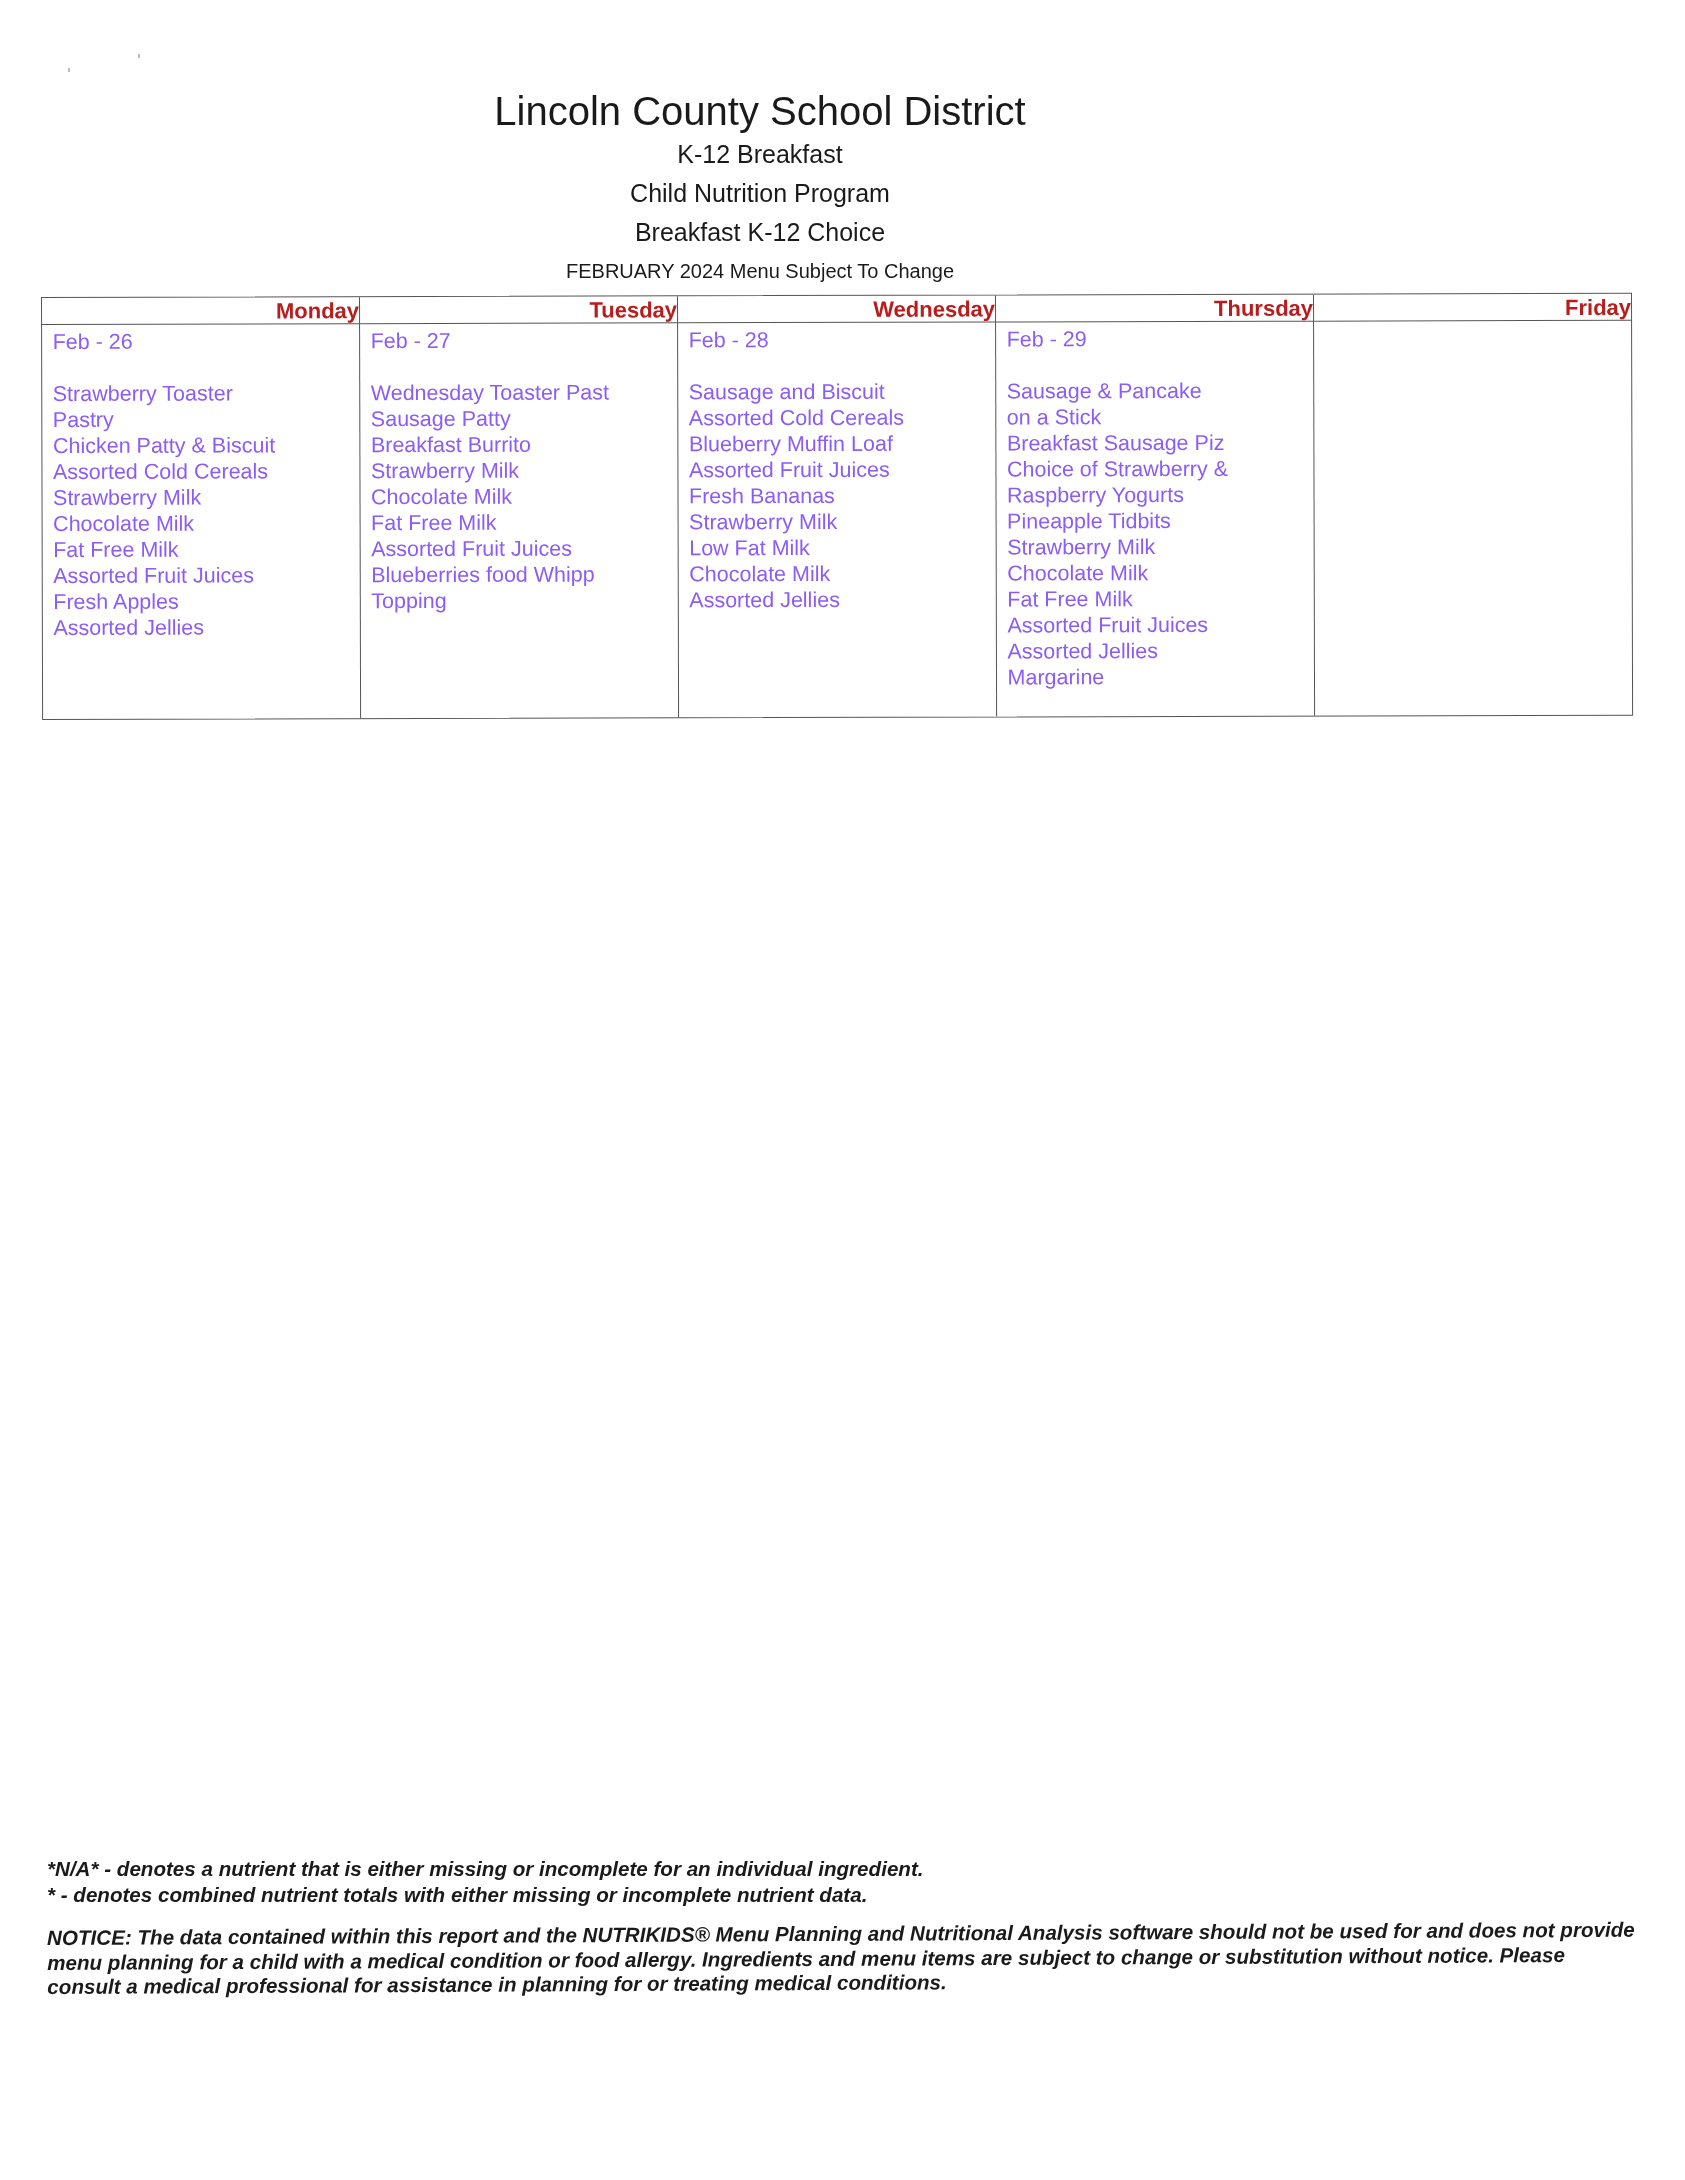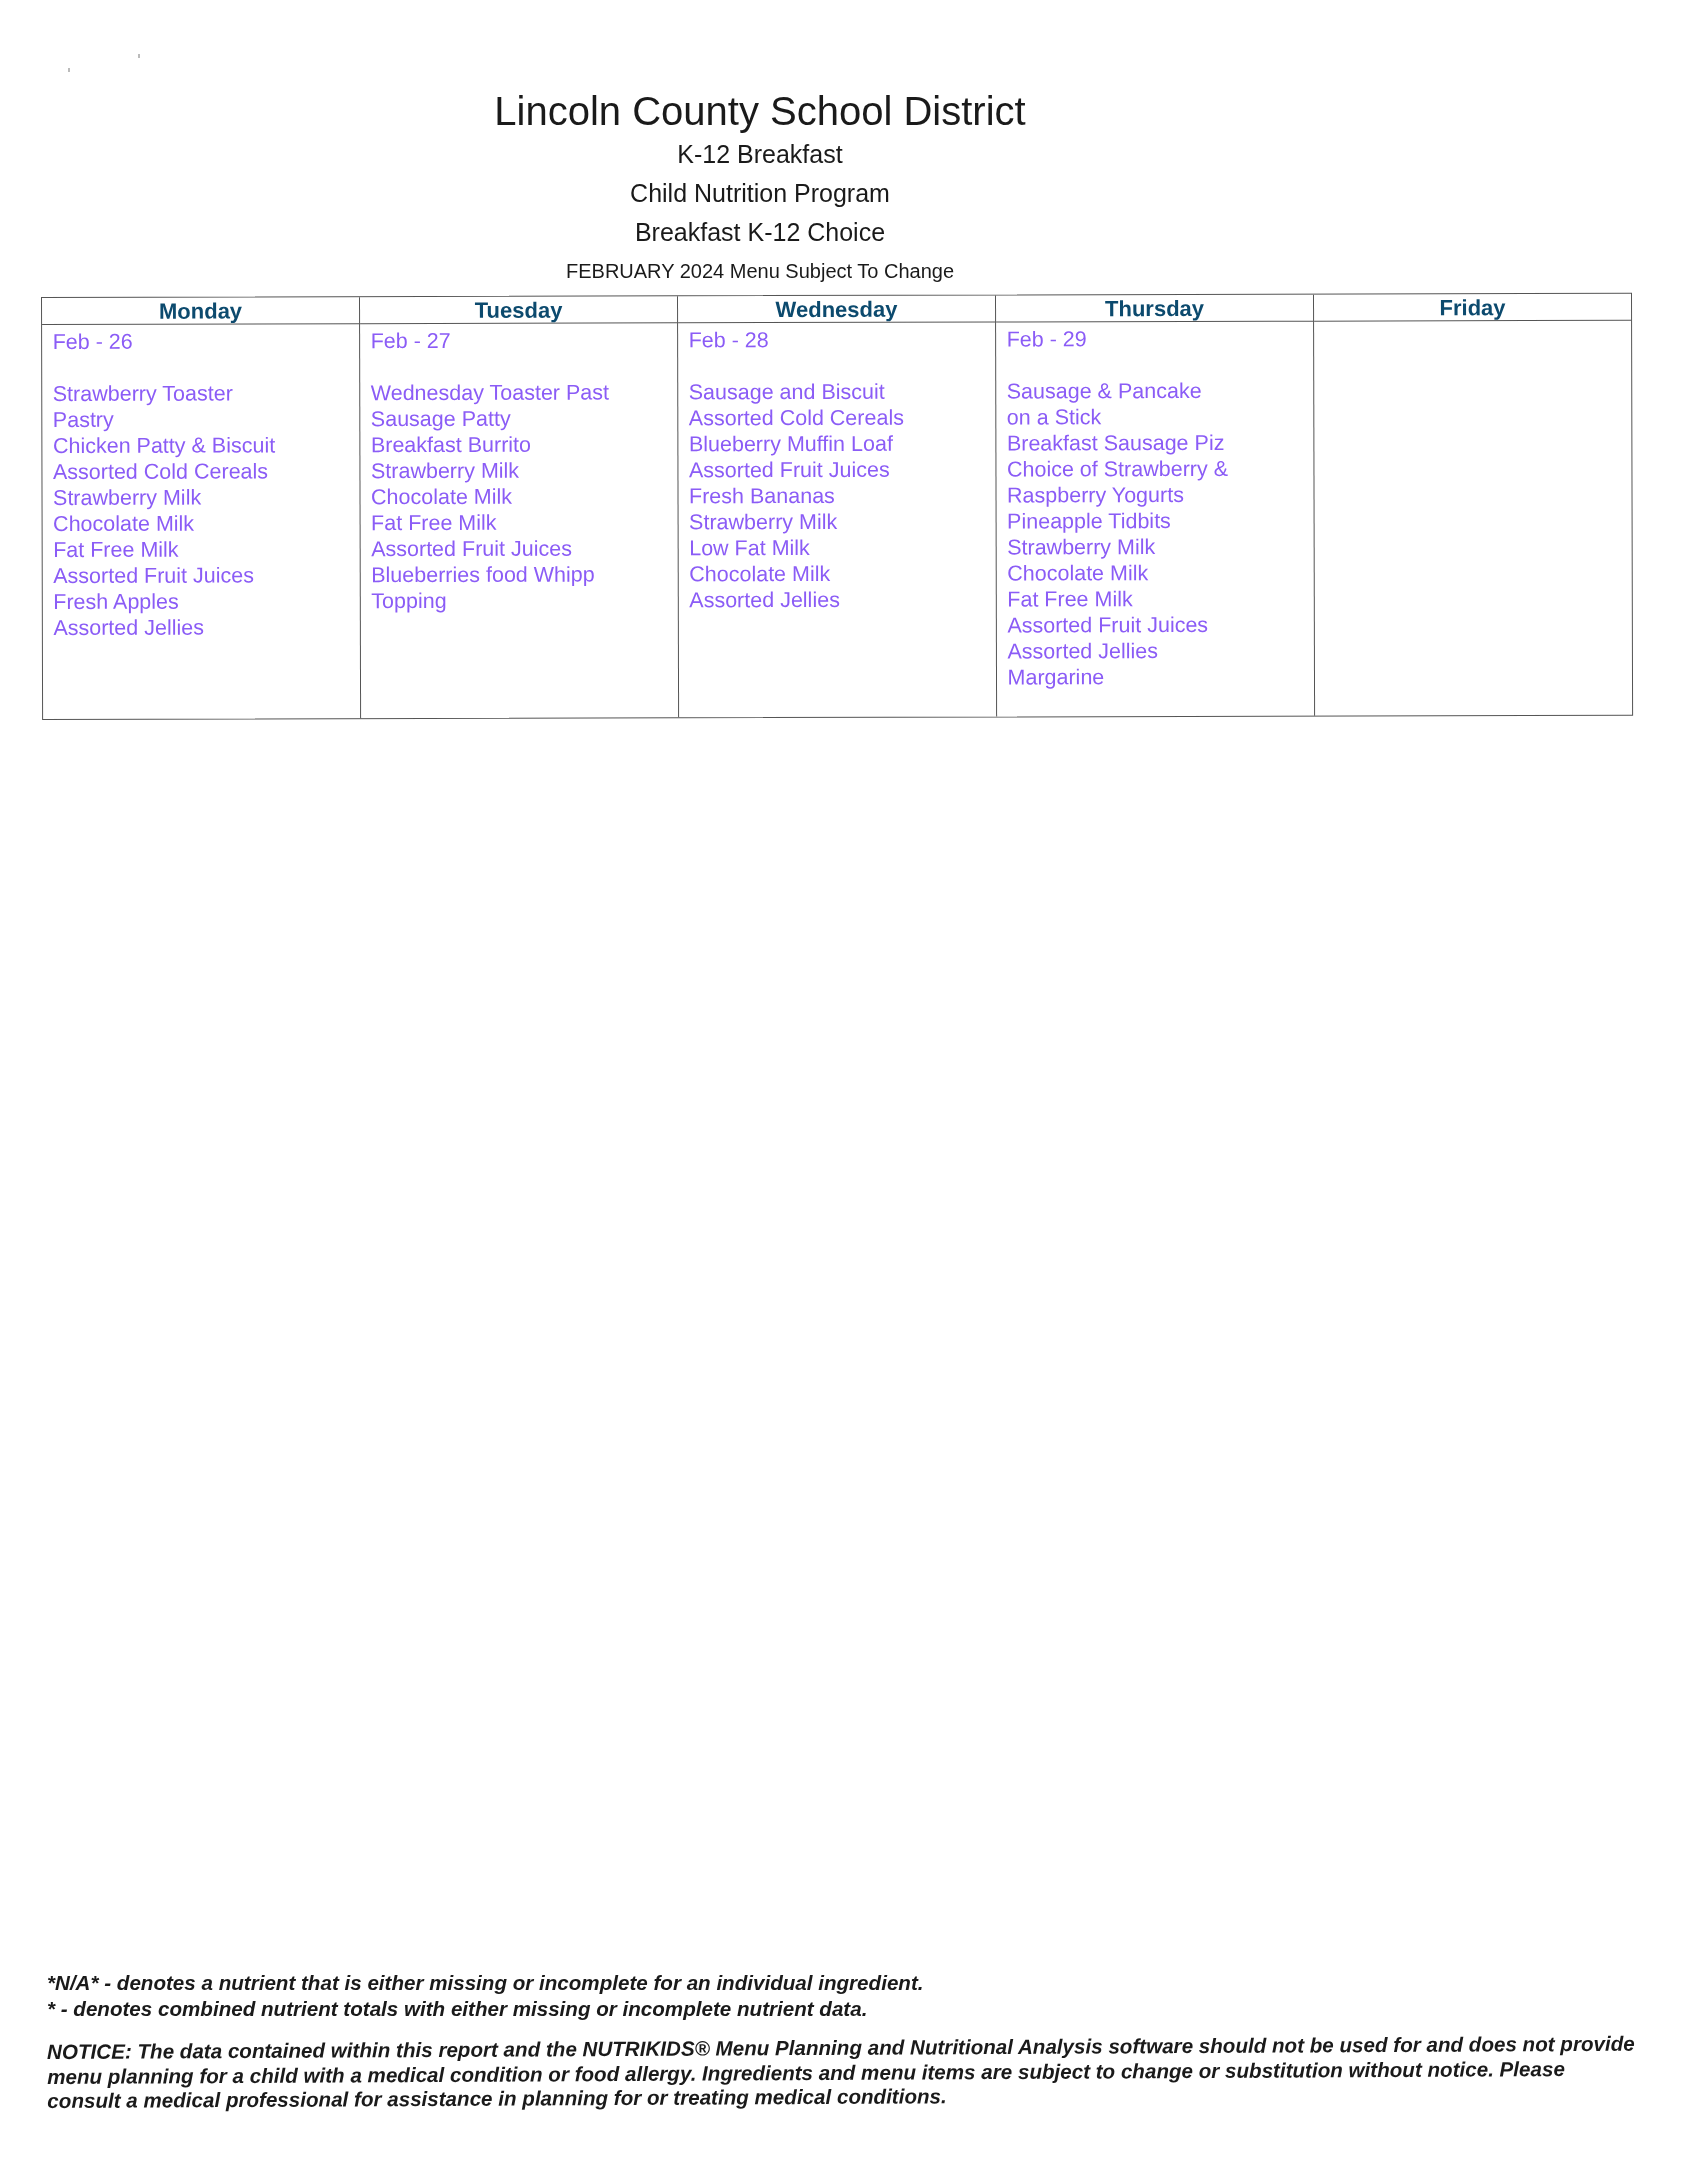--- a/index.html
+++ b/index.html
@@ -55,42 +55,42 @@
       box-sizing: border-box;
       display: flex;
       flex-direction: column;
     }
     .day-col:last-child {
       border-right: none;
     }
     .day-header {
       height: 26px;
       border-bottom: 1.8px solid #555;
-      text-align: center;
+      text-align: right;
       font-weight: bold;
       font-size: 22px;
       line-height: 28px;
-      color: #0c4a6e;
+      color: #b91c1c;
     }
     .day-body {
       padding: 3.5px 10.5px 0 10.5px;
       font-size: 21.5px;
       line-height: 26px;
       color: #8b5cf6;
     }
     .day-date {
       margin-bottom: 26px;
     }
     .menu-item {
       white-space: nowrap;
     }
     .footer {
       position: absolute;
       left: 47px;
-      top: 1970px;
+      top: 1856px;
       width: 1580px;
       font-style: italic;
       font-weight: bold;
       font-size: 20.6px;
       color: #1a1a1a;
     }
     .footer .note {
       line-height: 26px;
       white-space: nowrap;
     }

